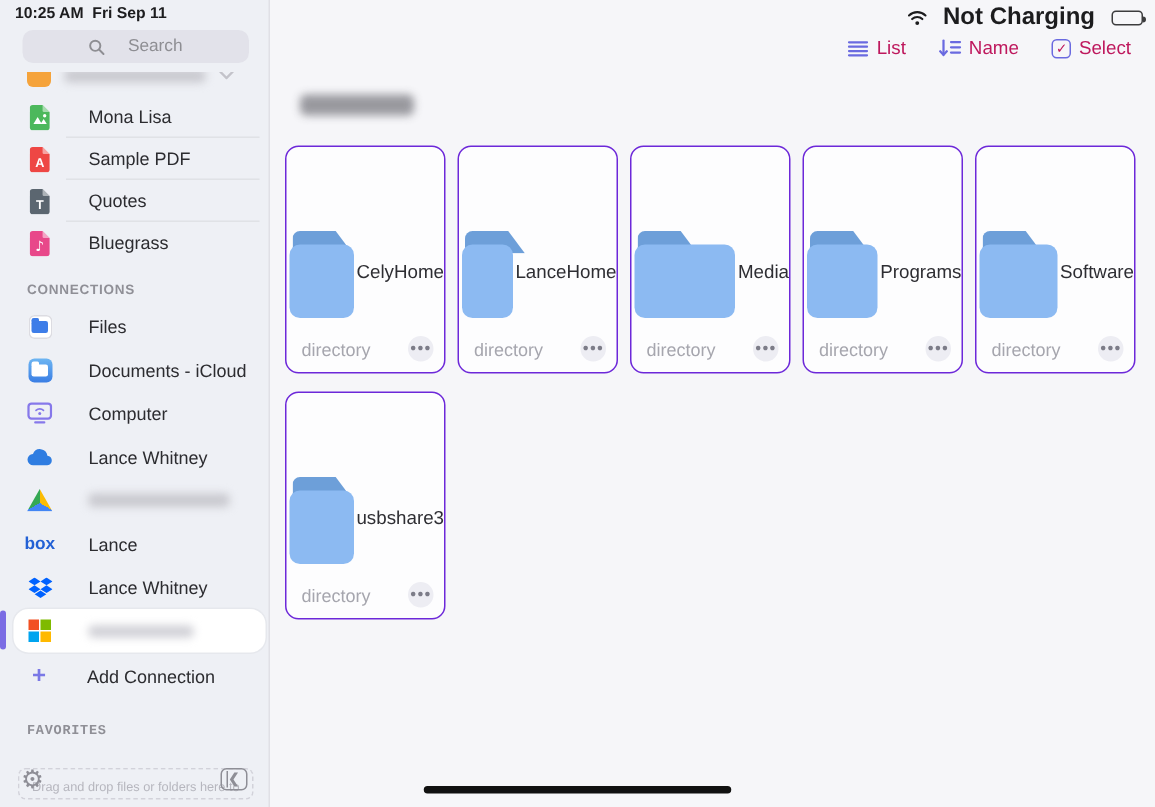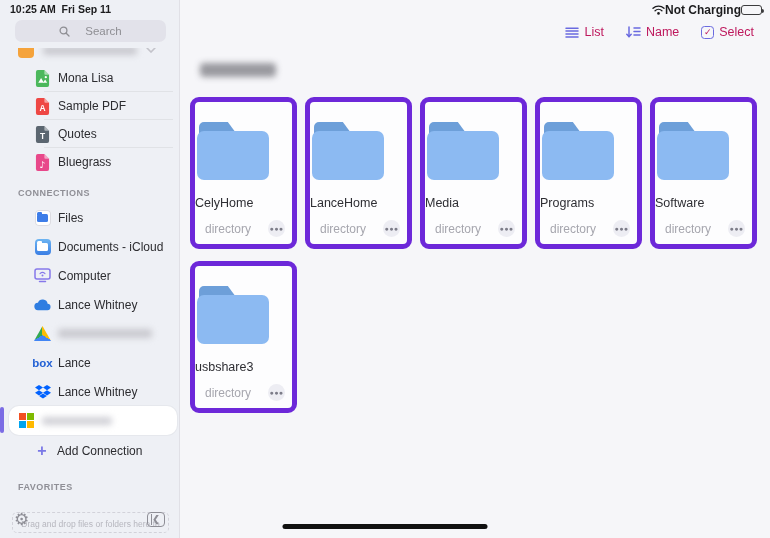--- a/index.html
+++ b/index.html
@@ -9,42 +9,42 @@
     background:#f6f6f9;
     position:relative;
     color:#1c1c1e;
   }
   
   .statusbar {
     position:absolute; top:0; left:0; right:0; height:17px;
     display:flex; justify-content:space-between; align-items:flex-start;
     padding:3px 8px 0 10px; font-size:10.5px; font-weight:bold; z-index:30;
   }
-  .sb-right { display:flex; align-items:center; gap:0; font-size:12px; }
+  .sb-right { display:flex; align-items:center; gap:11px; font-size:16px; }
   .battery { position:relative; width:21px; height:10px; border:1px solid #3c3c3e; border-radius:3px; padding:1px; }
   .battery .fill { width:82%; height:100%; background:#1c1c1e; border-radius:1.5px; }
   .battery:after { content:""; position:absolute; right:-3px; top:2.5px; width:2px; height:4px; background:#3c3c3e; border-radius:0 2px 2px 0; }
   
   .app { display:flex; width:100%; height:100%; }
   .sidebar {
     width:180px; min-width:180px; background:#eef0f5; border-right:1px solid #e0e0e6;
     position:relative; padding-top:20px; height:100%;
   }
   .main { flex:1; position:relative; }
   
   .searchbar {
     margin:0 13px 6px 15px; height:22px; background:#e2e2ea; border-radius:7px;
     display:flex; align-items:center; justify-content:center; gap:15px;
     color:#8e8e93; font-size:11.5px;
   }
   .cutrow { height:16px; overflow:hidden; position:relative; }
   .cutrow .inner { display:flex; align-items:center; gap:9px; padding:0 12px 0 18px; margin-top:-12px; height:28px; }
   .orange-tile { width:16px; height:16px; border-radius:4px; background:#f5a33b; }
   .srow {
-    height:28px; display:flex; align-items:center; gap:7px; padding:0 10px 0 34px;
+    height:28px; display:flex; align-items:center; gap:24px; padding:0 10px 0 18px;
     position:relative; font-size:12px; color:#2c2c30;
   }
   .crow { height:29px; }
   .srow .lbl { flex:1; white-space:nowrap; overflow:hidden; }
   .filelist .srow:not(:last-child):after {
     content:""; position:absolute; left:44px; right:6px; bottom:0; height:1px; background:rgba(60,60,67,.08);
   }
   .section-label {
     font-size:9px; letter-spacing:.5px; color:#8f8f96; padding:0 0 0 18px;
     margin:12px 0 5px 0; font-weight:bold;
@@ -100,22 +100,22 @@
   .tbtn { display:flex; align-items:center; gap:5px; cursor:default; }
   .checkbox-ic { width:13px; height:13px; border:1.6px solid #6a6ae0; border-radius:3.5px;
     display:flex; align-items:center; justify-content:center; font-size:9px; }
   .page-title { margin:24px 0 0 20px; height:16px; }
   
   .grid {
     display:grid; grid-template-columns:repeat(5,107px); gap:12px 8px;
     padding:18px 0 0 10px;
   }
   .card {
-    width:107px; height:152px; background:#fdfdfe; border:5px solid #6d28d9;
-    border-radius:9px; position:relative; display:flex; flex-direction:column; align-items:flex-start;
+    width:107px; height:152px; background:#fdfdfe; border:1px solid #6d28d9;
+    border-radius:9px; position:relative; display:flex; flex-direction:row; align-items:center;
   }
   .folder-icon { position:relative; width:76px; height:58px; margin-top:20px; }
   .folder-icon .tab {
     position:absolute; top:0; left:4px; width:40px; height:15px; background:#6d9fd9;
     border-radius:5px 3px 0 0; clip-path:polygon(0 0, 72% 0, 100% 100%, 0 100%);
   }
   .folder-icon .fbody {
     position:absolute; left:2px; right:2px; top:9px; bottom:0; background:#8cbaf2; border-radius:7px;
   }
   .fname { margin-top:16px; font-size:12.5px; color:#2e2e33; }
@@ -296,21 +296,21 @@
             </span>
         </span>
         <span class="redact row-blob2"></span>
       </div>
       <div class="srow crow addrow">
         <span class="plus">+</span>
         <span class="lbl">Add Connection</span>
       </div>
     </div>
 
-    <div class="section-label" style="margin-top:17px;">FAVORITES</div>
+    <div class="section-label" style="margin-top:17px;font-family:Liberation Mono, monospace;">FAVORITES</div>
 
     <div class="dropzone">
       <span>Drag and drop files or folders here to</span>
     </div>
 
     <div class="side-bottom">
       <span class="gear">⚙</span>
       <span class="collapse-btn">❮</span>
     </div>
   </div>

